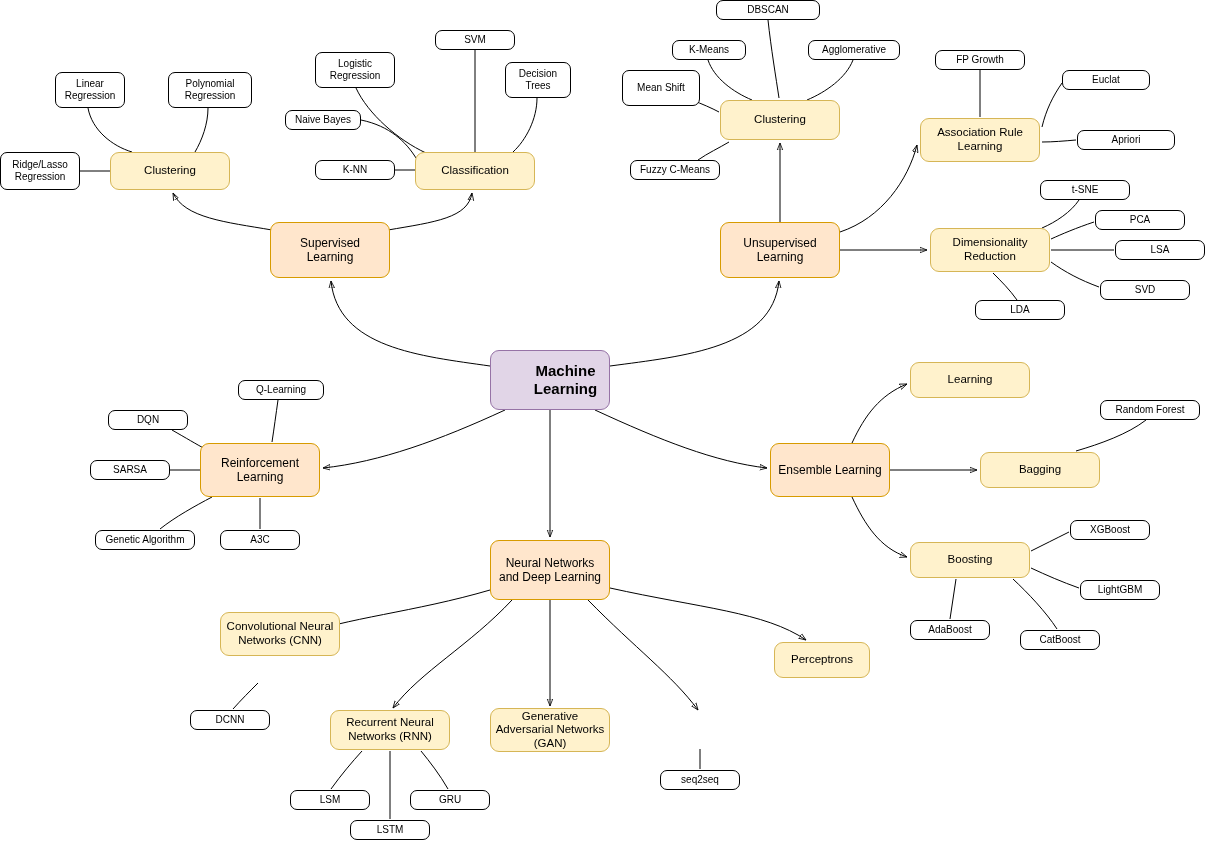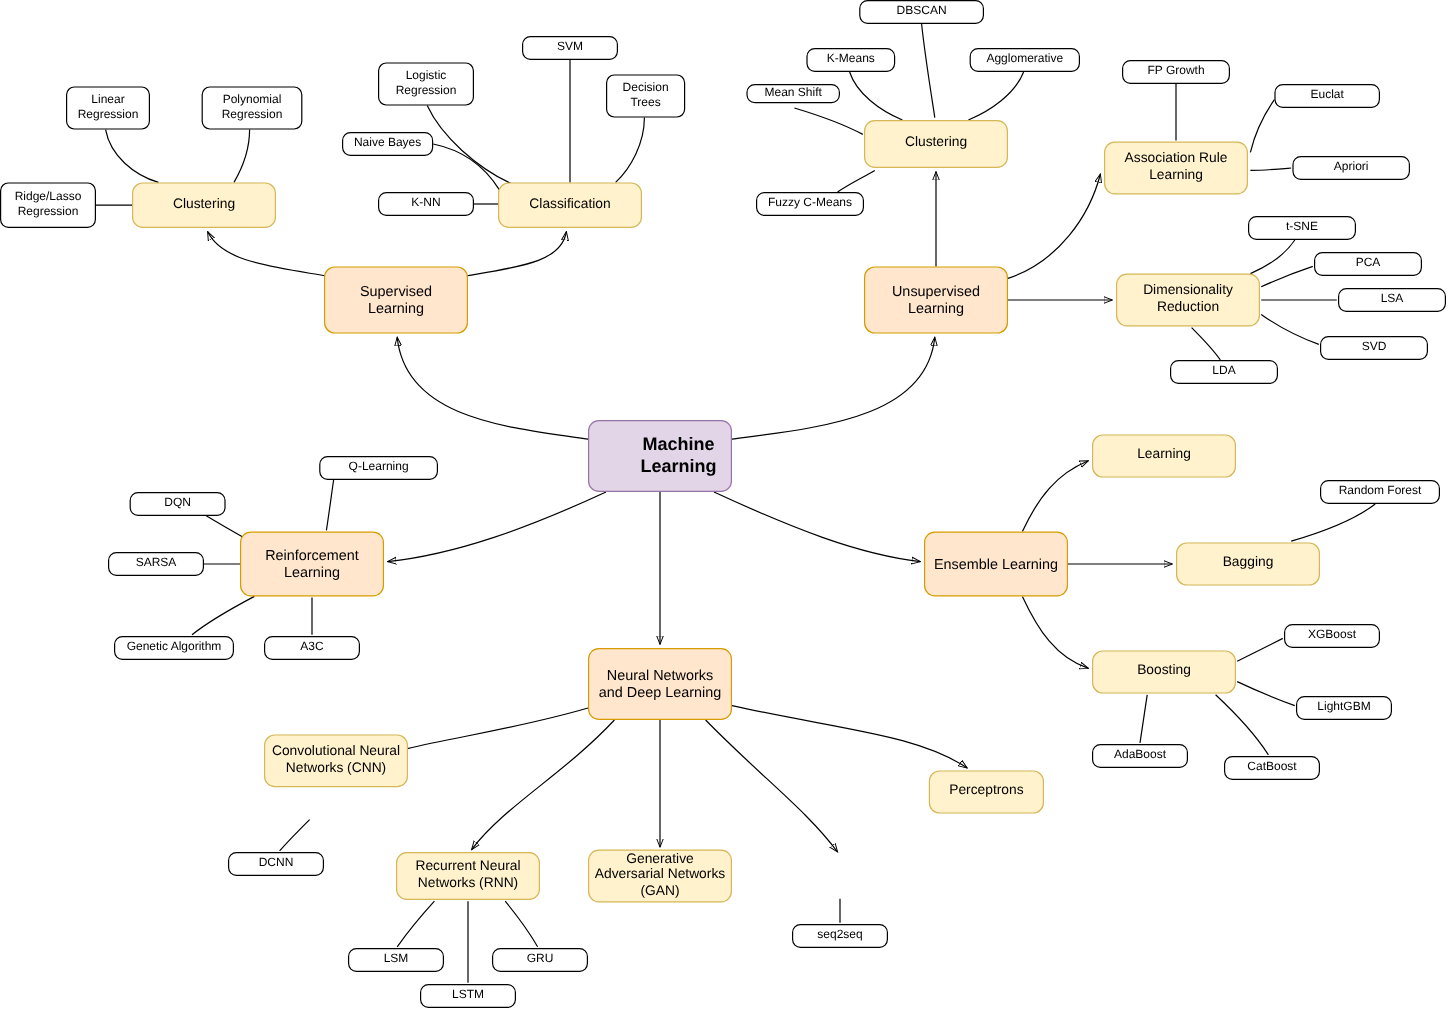--- a/index.html
+++ b/index.html
@@ -118,34 +118,34 @@
 
   <div class="node leaf" style="left:315px;top:52px;width:80px;height:36px;">Logistic Regression</div>
   <div class="node leaf" style="left:435px;top:30px;width:80px;height:20px;">SVM</div>
   <div class="node leaf" style="left:505px;top:62px;width:66px;height:36px;">Decision Trees</div>
   <div class="node leaf" style="left:285px;top:110px;width:76px;height:20px;">Naive Bayes</div>
   <div class="node leaf" style="left:315px;top:160px;width:80px;height:20px;">K-NN</div>
 
   <div class="node leaf" style="left:716px;top:0px;width:104px;height:20px;">DBSCAN</div>
   <div class="node leaf" style="left:672px;top:40px;width:74px;height:20px;">K-Means</div>
   <div class="node leaf" style="left:808px;top:40px;width:92px;height:20px;">Agglomerative</div>
-  <div class="node leaf" style="left:622px;top:70px;width:78px;height:16px;">Mean Shift</div>
+  <div class="node leaf" style="left:622px;top:70px;width:78px;height:36px;">Mean Shift</div>
   <div class="node leaf" style="left:630px;top:160px;width:90px;height:20px;">Fuzzy C-Means</div>
 
   <div class="node leaf" style="left:935px;top:50px;width:90px;height:20px;">FP Growth</div>
   <div class="node leaf" style="left:1062px;top:70px;width:88px;height:20px;">Euclat</div>
   <div class="node leaf" style="left:1077px;top:130px;width:98px;height:20px;">Apriori</div>
 
   <div class="node leaf" style="left:1040px;top:180px;width:90px;height:20px;">t-SNE</div>
   <div class="node leaf" style="left:1095px;top:210px;width:90px;height:20px;">PCA</div>
   <div class="node leaf" style="left:1115px;top:240px;width:90px;height:20px;">LSA</div>
   <div class="node leaf" style="left:1100px;top:280px;width:90px;height:20px;">SVD</div>
   <div class="node leaf" style="left:975px;top:300px;width:90px;height:20px;">LDA</div>
 
-  <div class="node leaf" style="left:238px;top:380px;width:99px;height:20px;margin-left:28px;">Q-Learning</div>
+  <div class="node leaf" style="left:238px;top:380px;width:86px;height:20px;">Q-Learning</div>
   <div class="node leaf" style="left:108px;top:410px;width:80px;height:20px;">DQN</div>
   <div class="node leaf" style="left:90px;top:460px;width:80px;height:20px;">SARSA</div>
   <div class="node leaf" style="left:95px;top:530px;width:100px;height:20px;">Genetic Algorithm</div>
   <div class="node leaf" style="left:220px;top:530px;width:80px;height:20px;">A3C</div>
 
   <div class="node leaf" style="left:1100px;top:400px;width:100px;height:20px;">Random Forest</div>
   <div class="node leaf" style="left:1070px;top:520px;width:80px;height:20px;">XGBoost</div>
   <div class="node leaf" style="left:1080px;top:580px;width:80px;height:20px;">LightGBM</div>
   <div class="node leaf" style="left:910px;top:620px;width:80px;height:20px;">AdaBoost</div>
   <div class="node leaf" style="left:1020px;top:630px;width:80px;height:20px;">CatBoost</div>

